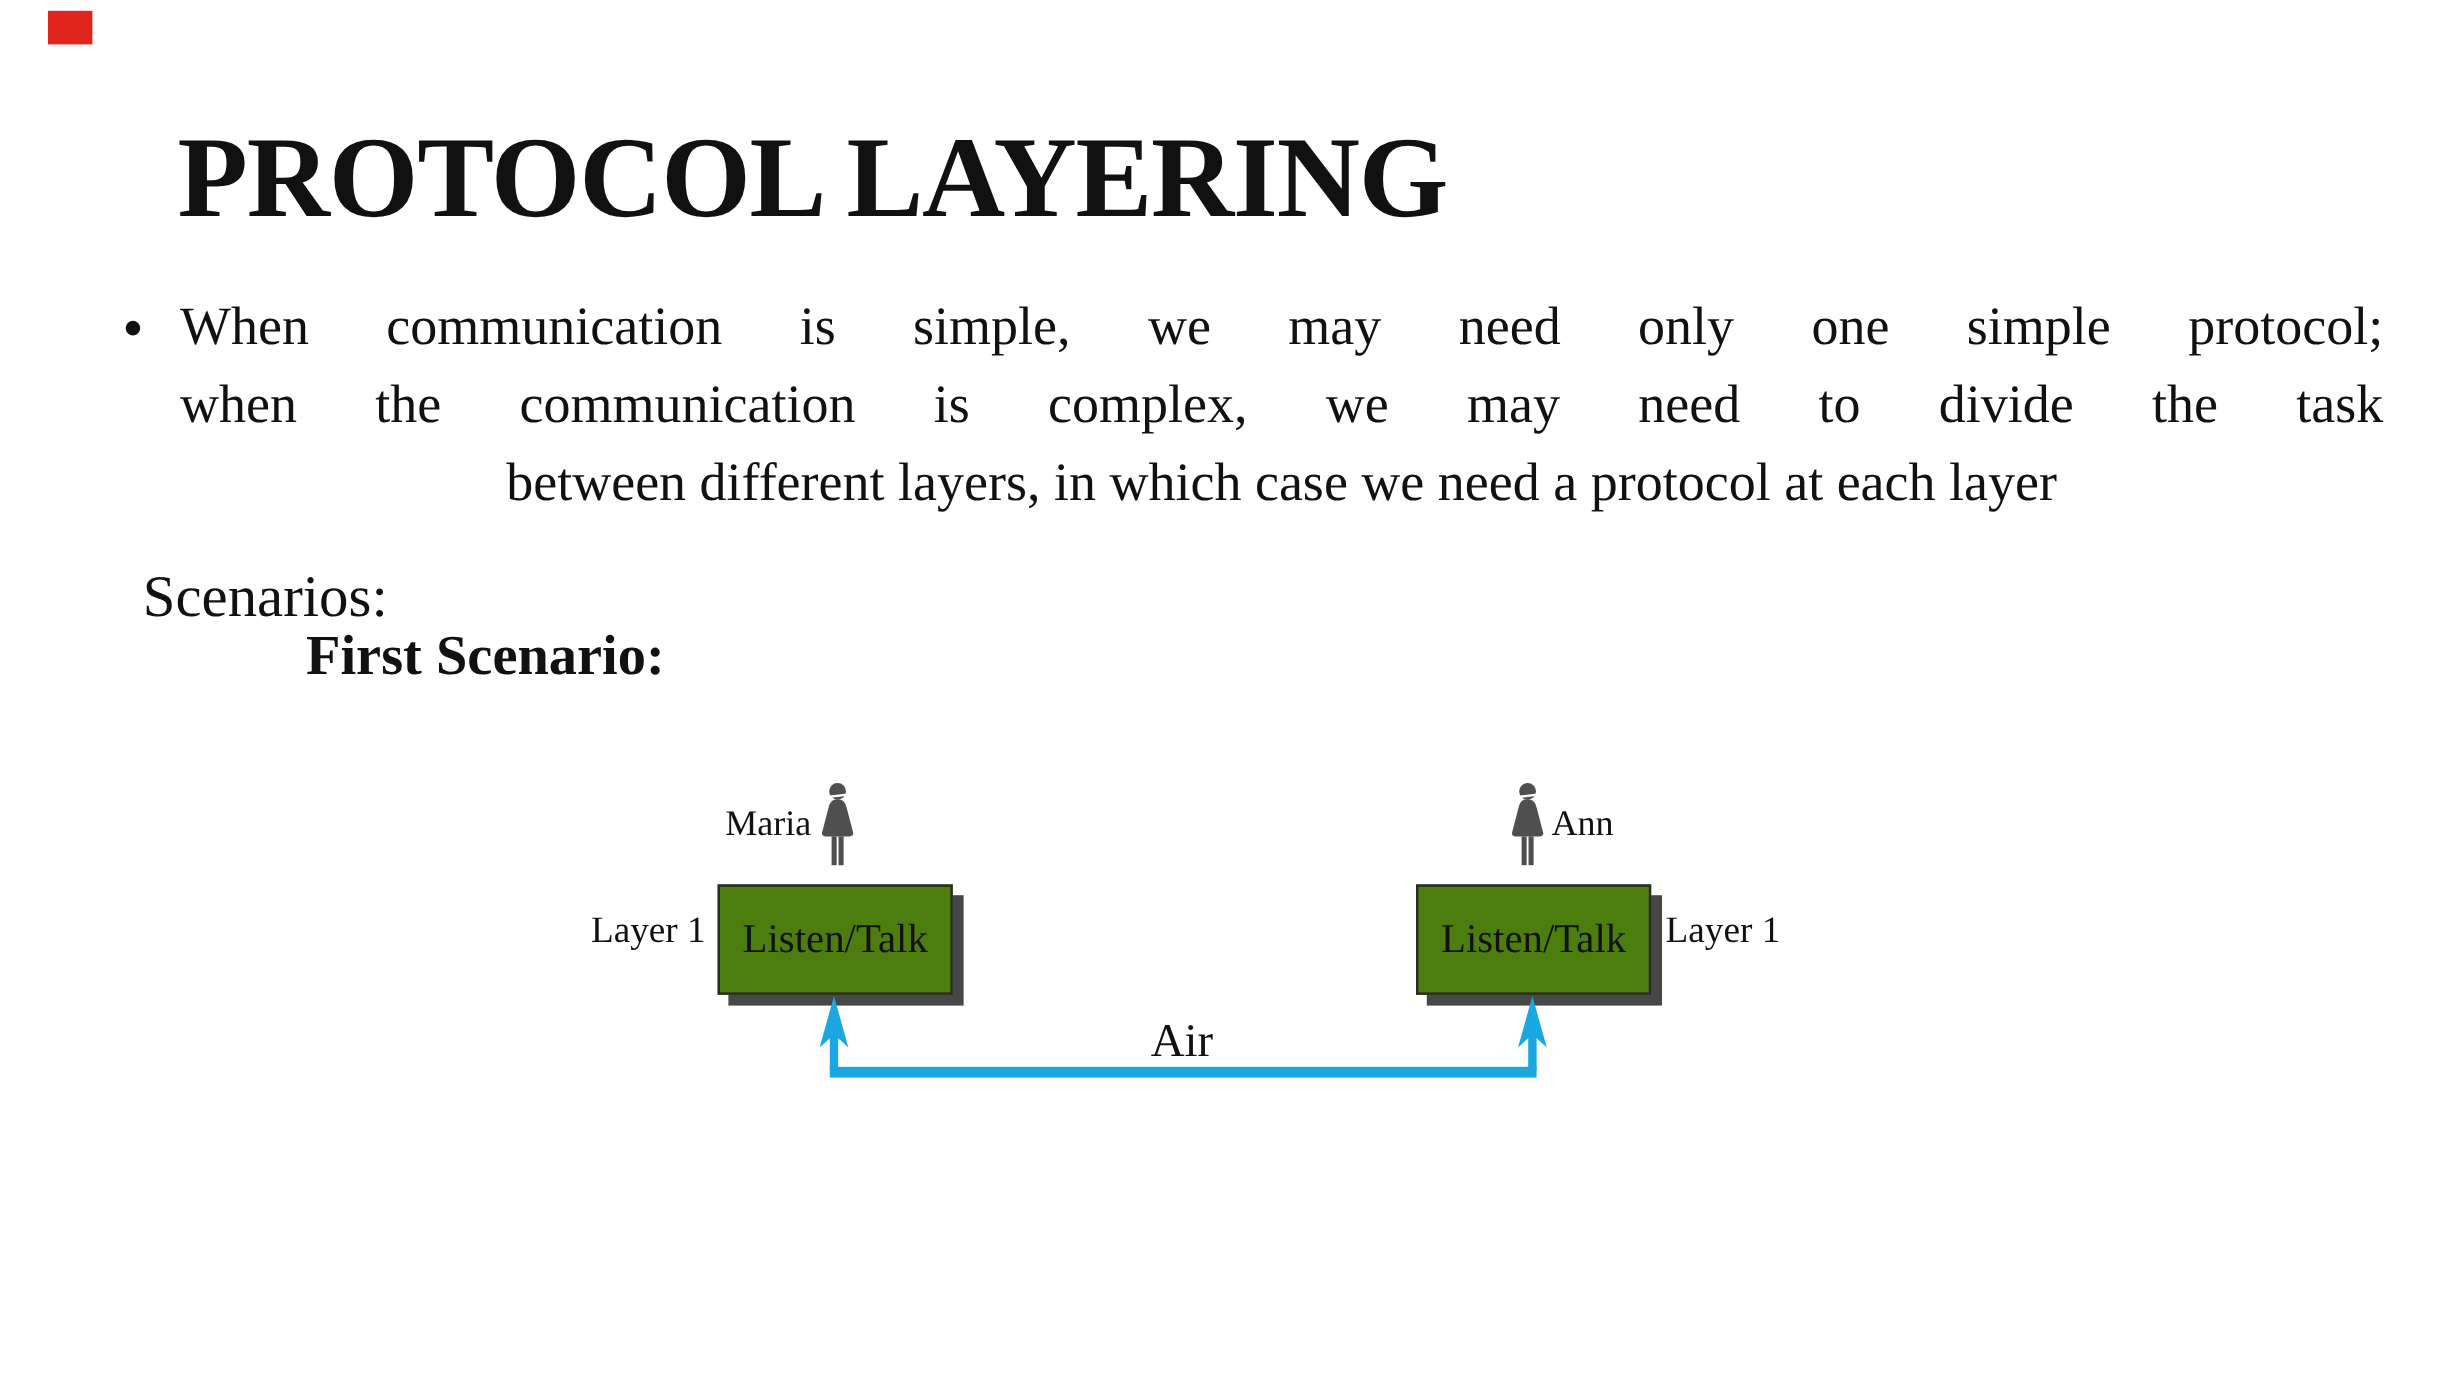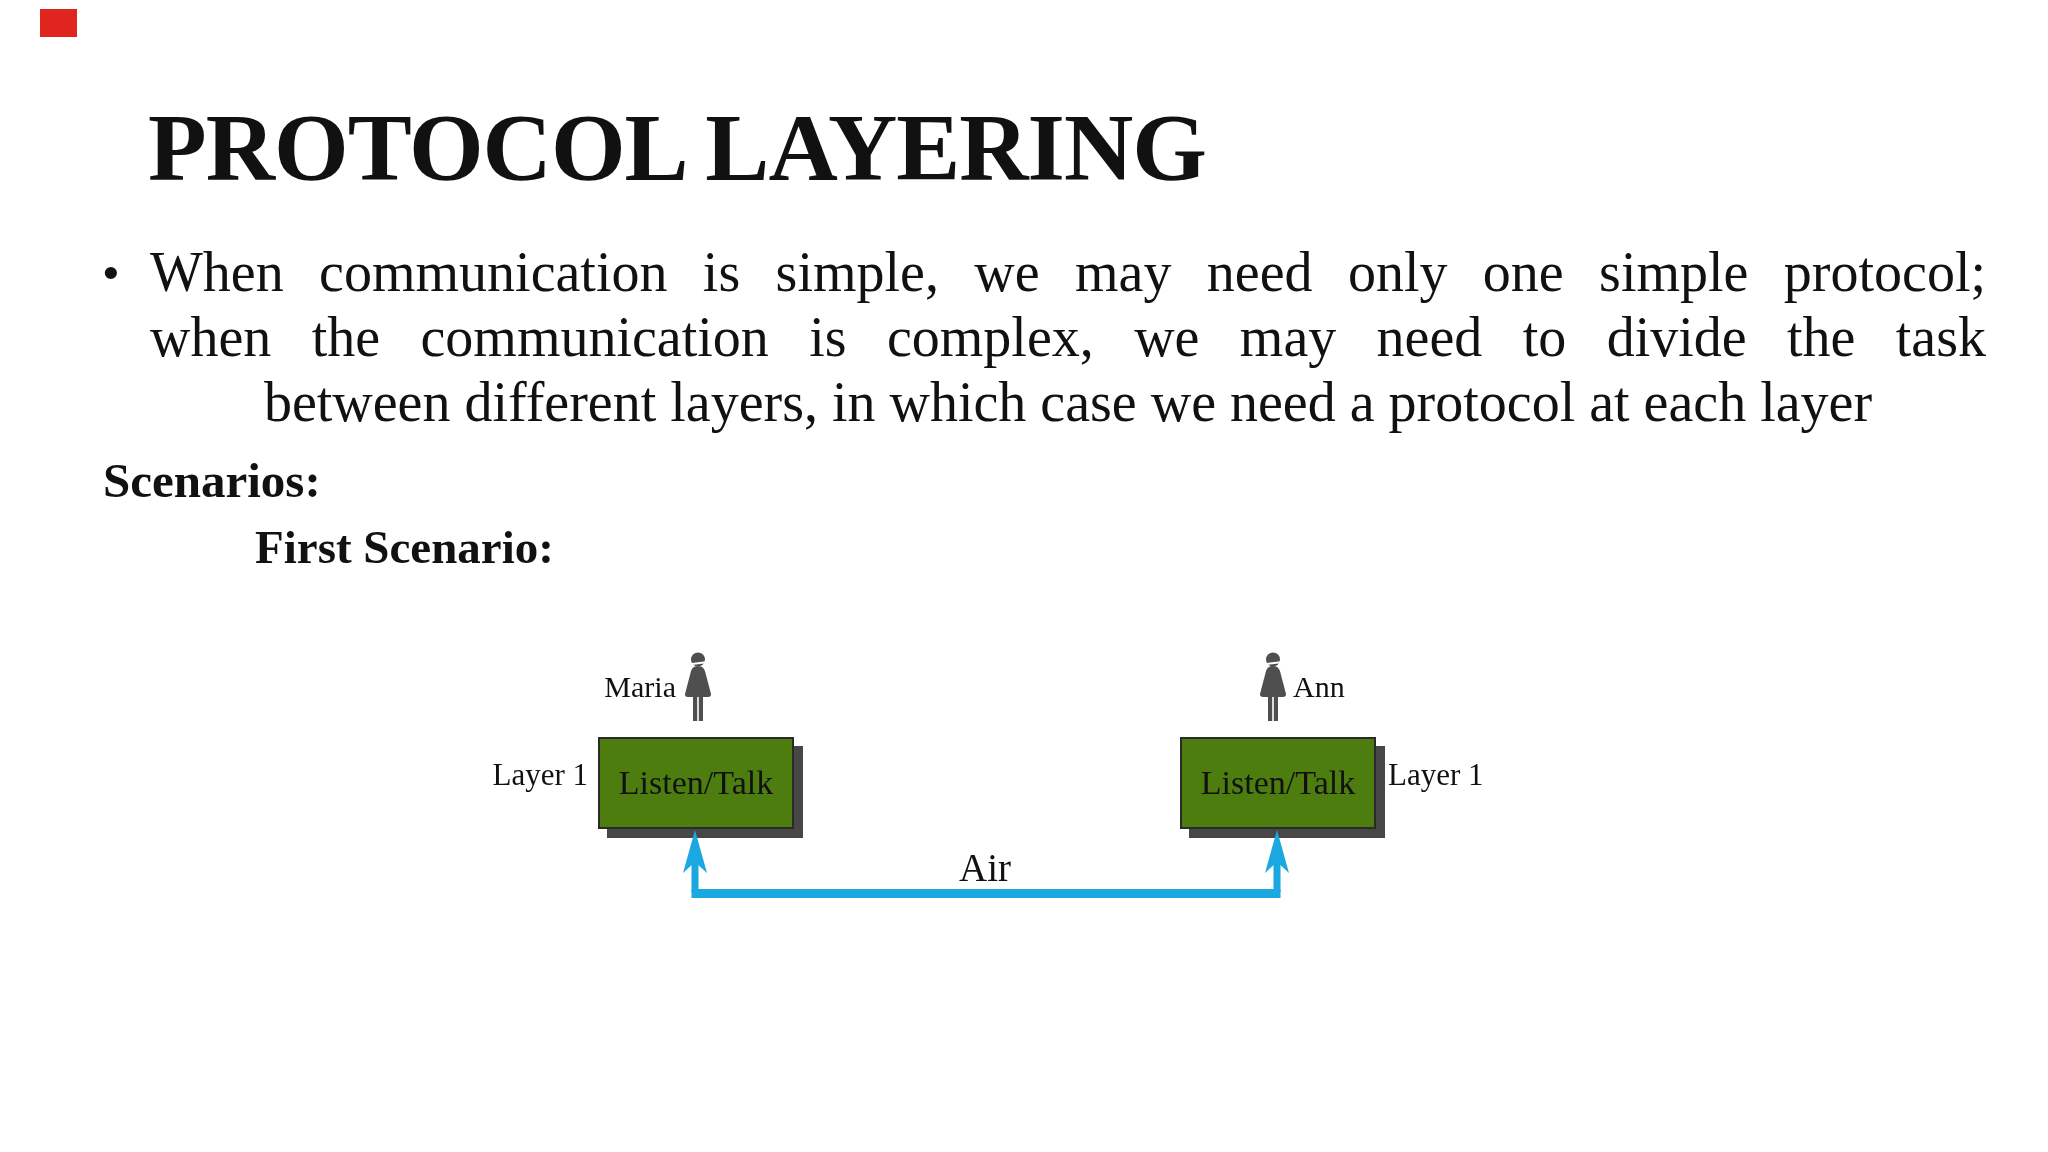--- a/index.html
+++ b/index.html
@@ -17,27 +17,27 @@
     position:absolute; left:148px; top:92px; margin:0;
     font-size:96px; font-weight:bold; letter-spacing:-1px; white-space:nowrap;
   }
   .bullet-dot{
     position:absolute; left:103px; top:240px;
     font-size:45px; line-height:65px;
     font-family:"Liberation Sans", sans-serif;
   }
   .bullet-text{
     position:absolute; left:150px; top:240px; width:1836px;
-    font-size:56px; line-height:65px;
+    font-size:45px; line-height:65px;
   }
   .jline{ text-align:justify; text-align-last:justify; }
   .lline{ text-align:center; }
   .scenarios{
-    position:absolute; left:103px; top:452px; margin:0;
-    font-size:49px; font-weight:bold;text-align:center;
+    position:absolute; left:103px; top:452px; margin:16px;
+    font-size:49px; font-weight:normal;text-align:center;
   }
   .first-scenario{
     position:absolute; left:255px; top:520px; margin:0;
     font-size:47px; font-weight:bold;
   }
   .diagram{ position:absolute; left:0; top:0; width:2048px; height:1152px; }
   .person-label{
     position:absolute; font-size:30px; line-height:34px; white-space:nowrap;
   }
   .person-label.right-align{ text-align:right; width:160px; }

